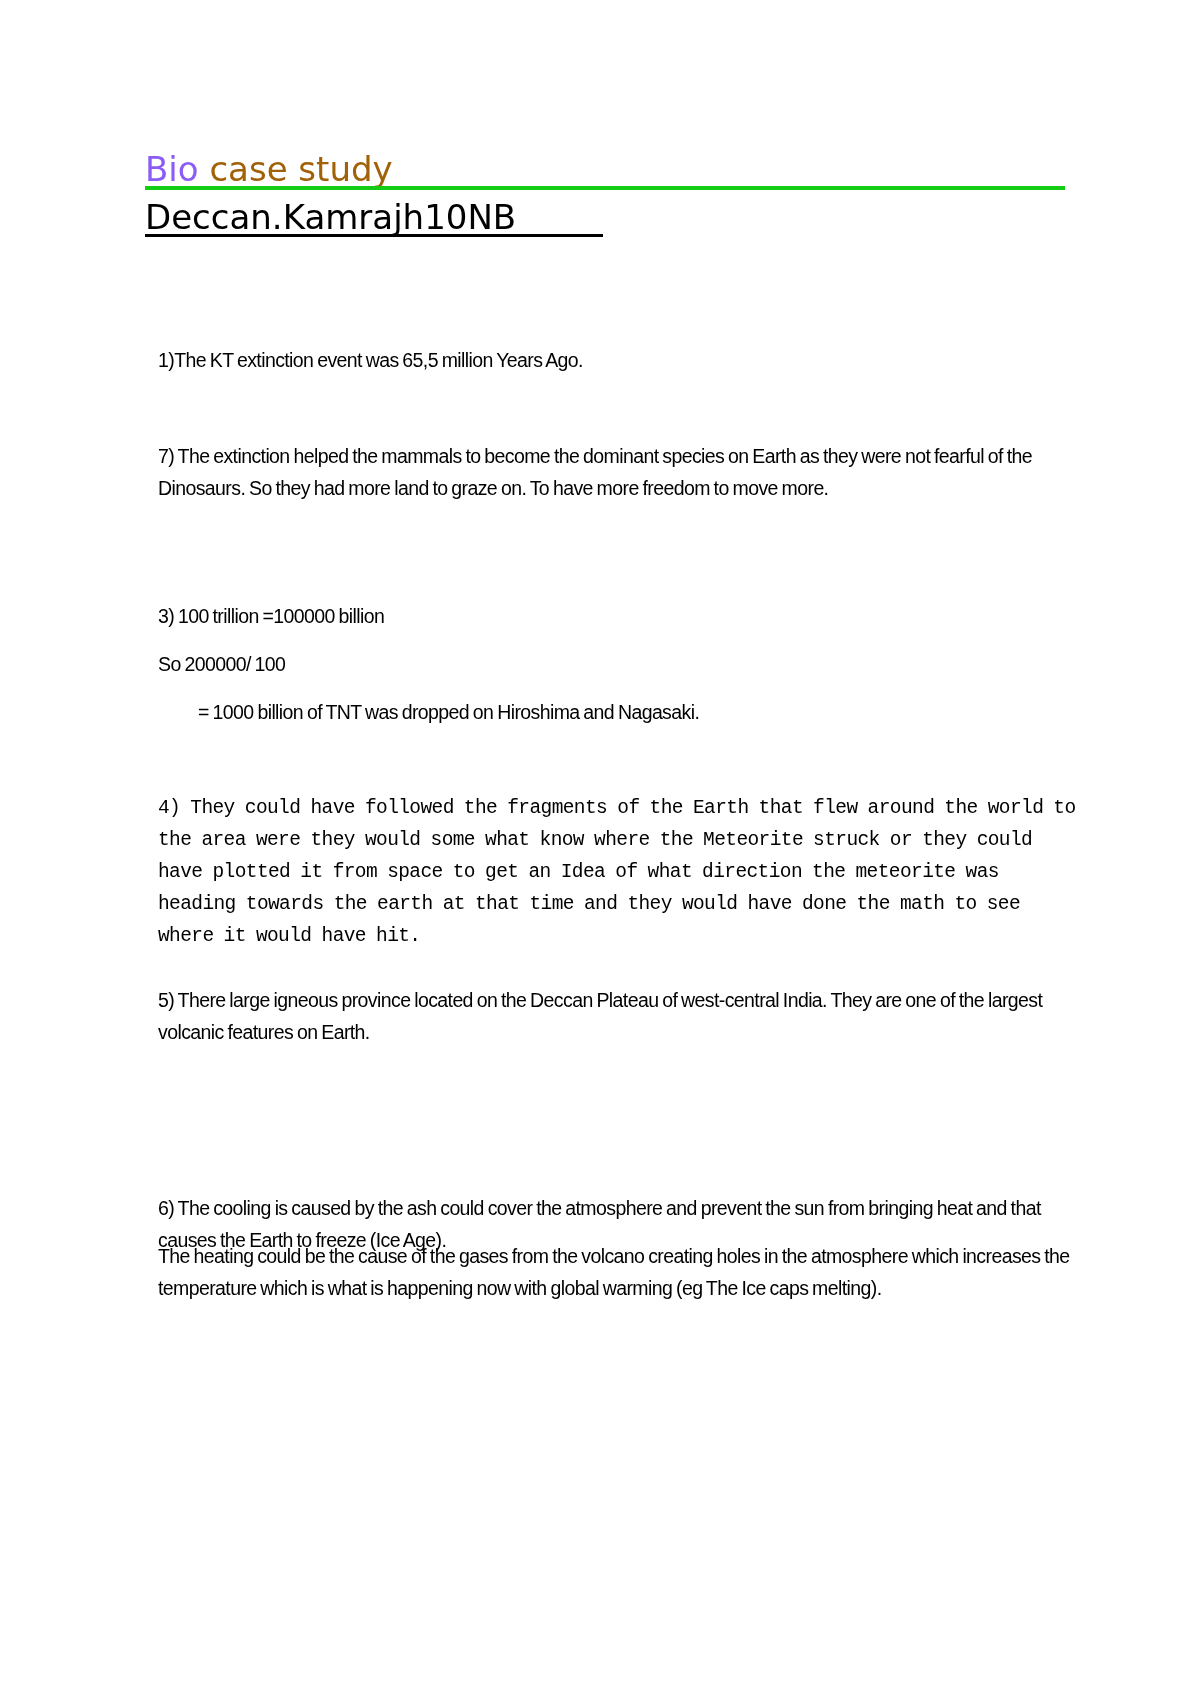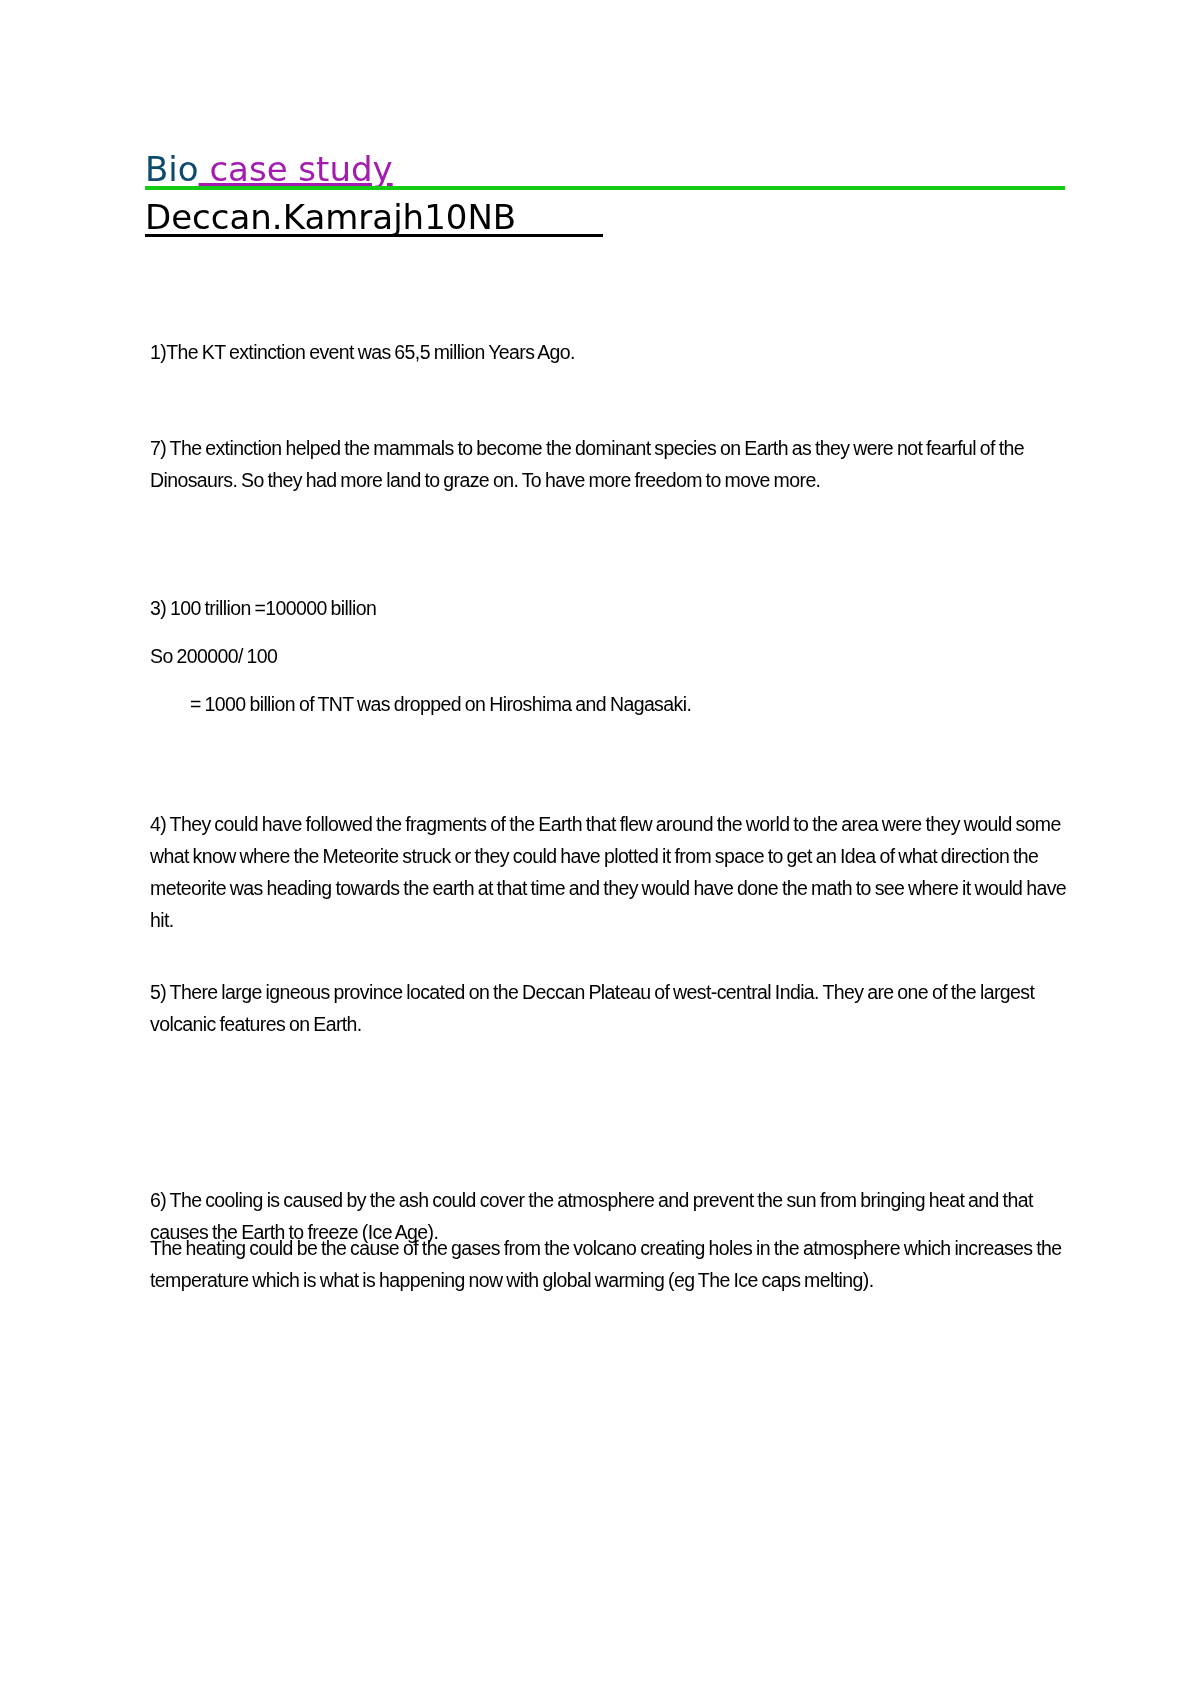--- a/index.html
+++ b/index.html
@@ -40,26 +40,25 @@
       position: absolute;
       left: 0;
       right: 0;
       bottom: 2px;
       height: 4px;
     }
     .title-line.first .underline-bar {
       background: #14cc14;
     }
     .title-line .accent {
-      color: #0c4a6e;
+      color: #8b5cf6;
       text-align: right;
     }
     .title-line .rest {
-      color: #a21caf;
-      text-decoration: underline;
+      color: #a16207;
     }
     .title-line.second {
       margin-top: 2px;
     }
     .title-line.second .underline-bar {
       right: auto;
       width: 458px;
       background: #000000;
       bottom: 3px;
       height: 3px;
@@ -70,21 +69,21 @@
       top: 332px;
       width: 920px;
       font-family: "Liberation Sans", sans-serif;
       font-size: 19.5px;
       letter-spacing: -0.6px;
       word-spacing: -1px;
       line-height: 32px;
       color: #000000;
     }
     .answers p {
-      margin: 4px;
+      margin: 12px;
       position: absolute;
       left: 0;
       width: 920px;
     }
     .indent {
       padding-left: 40px;
     }
   </style>
 </head>
 <body>
@@ -101,19 +100,19 @@
       <span class="underline-bar"></span>
     </div>
   </div>
 
   <div class="answers">
     <p style="top:0px;">1)The KT extinction event was 65,5 million Years Ago.</p>
     <p style="top:96px;">7) The extinction helped the mammals to become the dominant species on Earth as they were not fearful of the Dinosaurs. So they had more land to graze on. To have more freedom to move more.</p>
     <p style="top:256px;">3) 100 trillion =100000 billion</p>
     <p style="top:304px;">So 200000/ 100</p>
     <p class="indent" style="top:352px;">= 1000 billion of TNT was dropped on Hiroshima and Nagasaki.</p>
-    <p style="top:472px;">4) They could have followed the fragments of the Earth that flew around the world to the area were they would some what know where the Meteorite struck or they could have plotted it from space to get an Idea of what direction the meteorite was heading towards the earth at that time and they would have done the math to see where it would have hit.</p>
+    <p style="top:448px;font-family:Liberation Mono, monospace;">4) They could have followed the fragments of the Earth that flew around the world to the area were they would some what know where the Meteorite struck or they could have plotted it from space to get an Idea of what direction the meteorite was heading towards the earth at that time and they would have done the math to see where it would have hit.</p>
     <p style="top:640px;">5) There large igneous province located on the Deccan Plateau of west-central India. They are one of the largest volcanic features on Earth.</p>
     <p style="top:848px;">6) The cooling is caused by the ash could cover the atmosphere and prevent the sun from bringing heat and that causes the Earth to freeze (Ice Age).</p>
     <p style="top:896px;">The heating could be the cause of the gases from the volcano creating holes in the atmosphere which increases the temperature which is what is happening now with global warming (eg The Ice caps melting).</p>
   </div>
 
 </div>
 
 </body></html>

